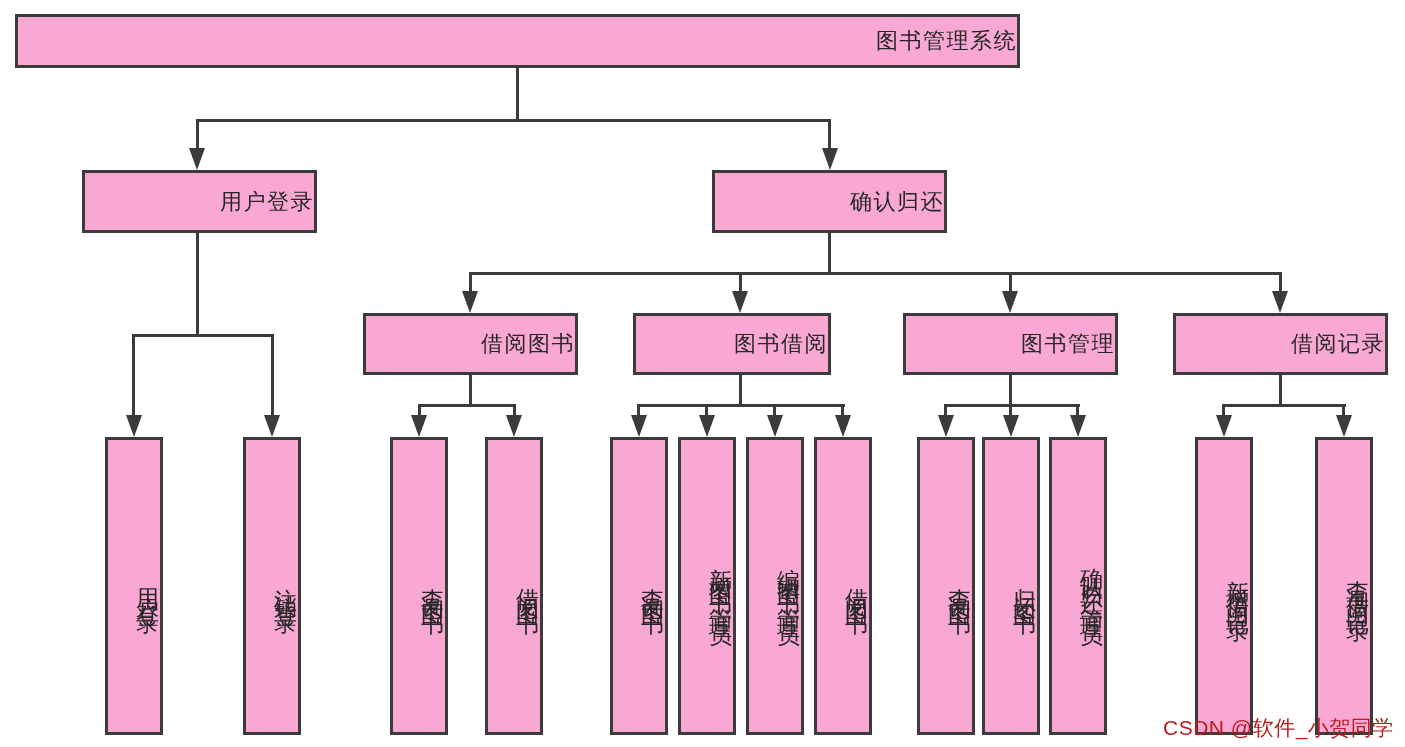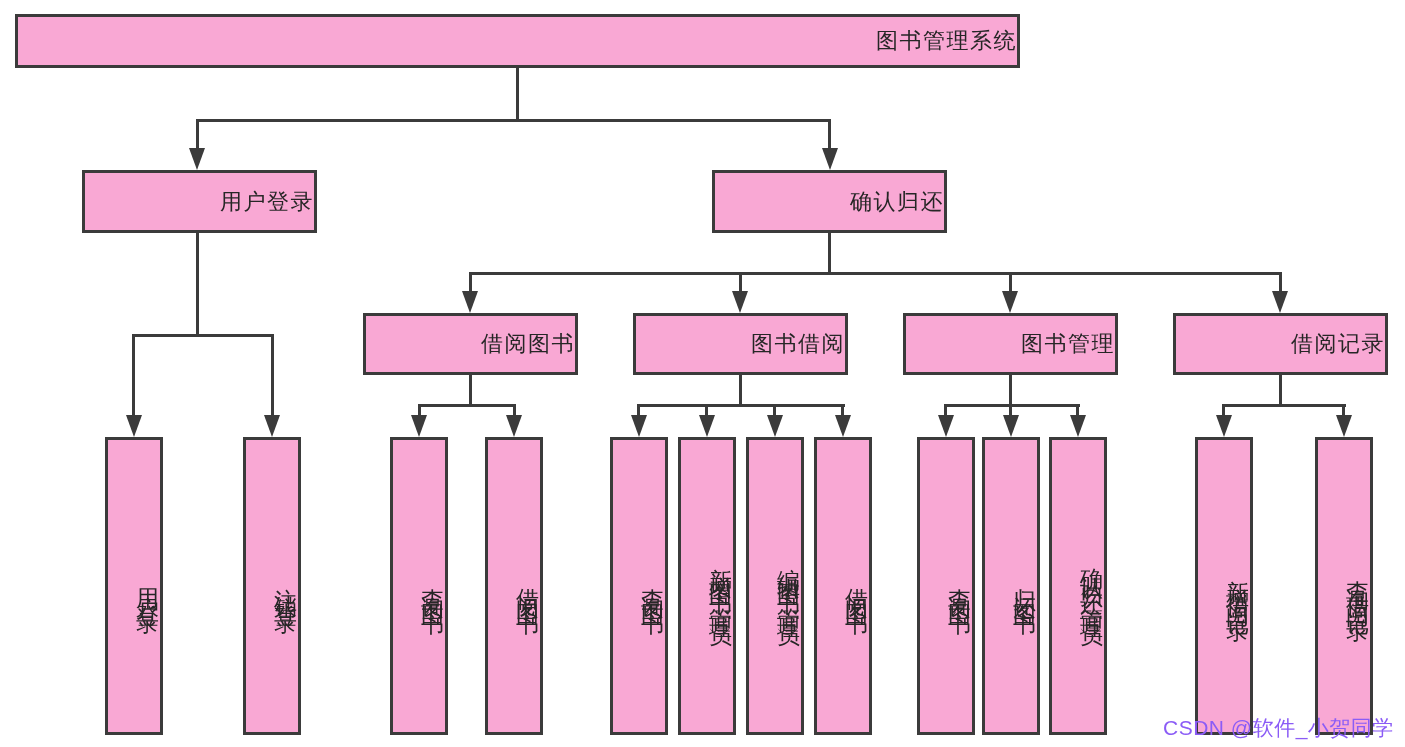--- a/index.html
+++ b/index.html
@@ -20,21 +20,21 @@
     font-size:23px; letter-spacing:8px; line-height:1.1; white-space:nowrap;
   }
   .line { position:absolute; background:#3b3b3b; }
   .arrow {
     position:absolute; width:0; height:0;
     border-left:8px solid transparent; border-right:8px solid transparent;
     border-top:22px solid #3b3b3b;
   }
   .watermark {
     position:absolute; left:1163px; top:714px; z-index:6;
-    color:#8b5cf6; font-size:21px; letter-spacing:0.5px; white-space:nowrap;
+    color:#b91c1c; font-size:21px; letter-spacing:0.5px; white-space:nowrap;
   }
 </style>
 </head>
 <body>
 
 <div class="canvas">
 
   <div class="box hv" style="left:15px; top:14px; width:1005px; height:54px;">
     <span>图书管理系统</span>
   </div>
@@ -67,21 +67,21 @@
   <div class="line" style="left:739px; top:272px; width:3px; height:21px;"></div>
   <div class="arrow" style="left:732px; top:291px;"></div>
   <div class="line" style="left:1009px; top:272px; width:3px; height:21px;"></div>
   <div class="arrow" style="left:1002px; top:291px;"></div>
   <div class="line" style="left:1279px; top:272px; width:3px; height:21px;"></div>
   <div class="arrow" style="left:1272px; top:291px;"></div>
 
   <div class="box hv" style="left:363px; top:313px; width:215px; height:62px;">
     <span>借阅图书</span>
   </div>
-  <div class="box hv" style="left:633px; top:313px; width:215px; height:62px;">
+  <div class="box hv" style="left:633px; top:313px; width:198px; height:62px;">
     <span>图书借阅</span>
   </div>
   <div class="box hv" style="left:903px; top:313px; width:215px; height:62px;">
     <span>图书管理</span>
   </div>
   <div class="box hv" style="left:1173px; top:313px; width:215px; height:62px;">
     <span>借阅记录</span>
   </div>
 
   <div class="line" style="left:469px; top:375px; width:3px; height:32px;"></div>

